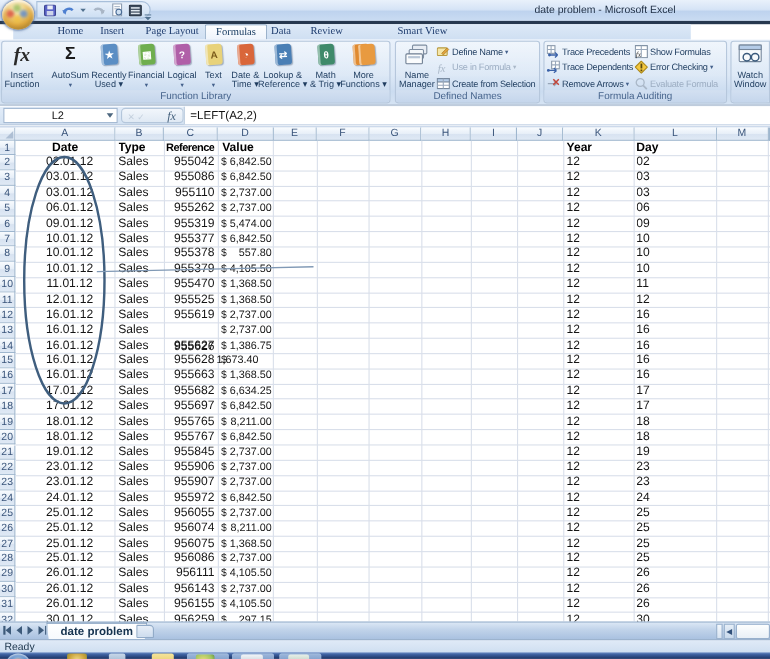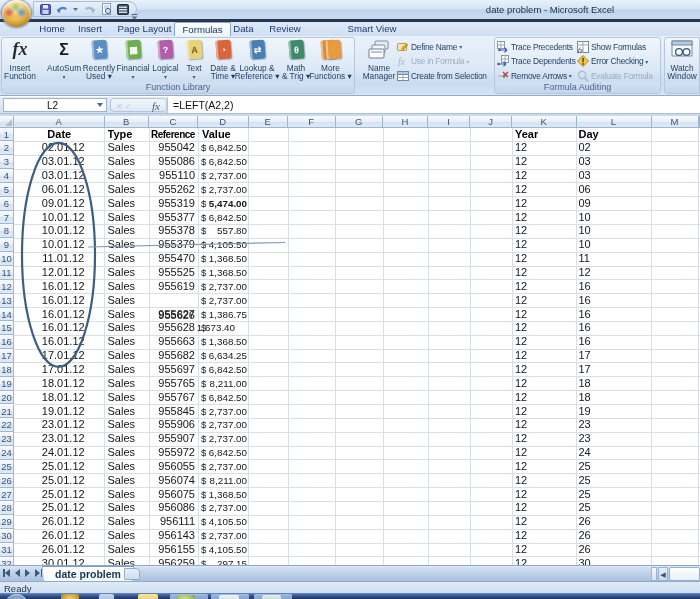--- a/index.html
+++ b/index.html
@@ -14,22 +14,22 @@
   #office-orb { position:absolute; left:2px; top:0px; width:29px; height:27px; border-radius:50%;
     background:radial-gradient(circle at 45% 30%, #fdf6e0 0%, #f0d488 28%, #dda73e 58%, #a37a2a 82%, #6b5a40 100%);
     box-shadow:0 0 2px 1px rgba(70,100,150,.7), inset 0 2px 3px rgba(255,255,255,.9); z-index:30; }
   .orb-dot { position:absolute; width:7px; height:7px; border-radius:50%; filter:blur(1.5px); opacity:.75; }
   #qat { position:absolute; left:33px; top:1px; height:16px; display:flex; align-items:center; gap:3px;
     background:linear-gradient(#e8f0fa,#cddff3); border:1px solid #a8bfda; border-radius:0 8px 8px 0; padding:0 6px 0 4px; }
   .qat-btn { width:14px; height:13px; display:flex; align-items:center; justify-content:center; font-size:10px; }
   #title-text { position:absolute; top:4px; left:420px; width:260px; text-align:center; font-size:9.5px; color:#1c2c42; }
 
   
-  #tabstrip { position:absolute; left:0; top:21.5px; width:700px; height:14px;
-    background:linear-gradient(#dde9f7,#cfdff2); }
+  #tabstrip { position:absolute; left:12px; top:21.5px; width:616px; height:14px;
+    background:linear-gradient(#dde9f7,#cfdff2);font-family:Liberation Serif, serif; }
   .rtab { position:absolute; top:0; height:14px; line-height:14px; text-align:center;
     font-size:9.6px; color:#1e3c6e; }
   .rtab.active { background:linear-gradient(#fefeff,#eef4fc); border:1px solid #8da6c1; border-bottom:none;
     border-radius:2px 2px 0 0; color:#153a60; top:0.5px; height:14px; }
 
   
   #ribbon { position:absolute; left:0; top:35.5px; width:700px; height:60px;
     background:linear-gradient(#e9f1fb 0%, #dce8f6 55%, #cbdcf0 80%, #d5e3f3 100%);
     border-bottom:1px solid #95abc6; }
   .rgroup { position:absolute; top:1px; height:57px; border:1px solid #b6c7dc; border-radius:3px;
@@ -261,20 +261,23 @@
     <div class="bigbtn" style="left:308px;width:45px">
       <div class="bicon">
         <div style="position:relative;width:20px;height:20px">
           <div class="book" style="background:#e08a30;position:absolute;left:0;top:0"></div>
           <div class="book" style="background:#e89a40;position:absolute;left:5px;top:0"></div>
         </div>
       </div>
       <div class="blabel"><span>More</span><br><span>Functions ▾</span></div>
     </div>
 
+    <div class="rgroup" style="left:359px;width:132px">
+      <div class="rgroup-label">Defined Names</div>
+    </div>
     <div class="bigbtn" style="left:361px;width:36px">
       <div class="bicon">
         <svg width="22" height="20">
           <rect x="7" y="1" width="13" height="8" rx="1" fill="#e8edf4" stroke="#7e8da0"></rect>
           <rect x="4" y="5" width="13" height="8" rx="1" fill="#f4f7fa" stroke="#7e8da0"></rect>
           <rect x="1" y="9" width="15" height="9" rx="1" fill="#fbfcfd" stroke="#6e7e92"></rect>
           <rect x="3" y="11" width="11" height="2" fill="#b9c6d6"></rect>
         </svg>
       </div>
       <div class="blabel"><span>Name</span><br><span>Manager</span></div>
@@ -514,21 +517,21 @@
       <div class="cell" style="top: 69.4px; height: 13.85px; line-height: 13.85px; left: 107.5px;">Sales</div>
       <div class="cell" style="top: 69.4px; height: 13.85px; line-height: 13.85px; left: 149px; width: 46px; text-align: right;">955262</div>
       <div class="cell" style="top: 69.4px; height: 13.85px; line-height: 13.85px; left: 201px; font-size: 9.8px;">$</div>
       <div class="cell" style="top: 69.4px; height: 13.85px; line-height: 13.85px; left: 190px; width: 57px; text-align: right; font-size: 9.8px;">2,737.00</div>
       <div class="cell" style="top: 69.4px; height: 13.85px; line-height: 13.85px; left: 515px;">12</div>
       <div class="cell" style="top: 69.4px; height: 13.85px; line-height: 13.85px; left: 578.5px;">06</div>
       <div class="cell" style="top: 83.25px; height: 13.85px; line-height: 13.85px; left: 14px; width: 98.5px; text-align: center;">09.01.12</div>
       <div class="cell" style="top: 83.25px; height: 13.85px; line-height: 13.85px; left: 107.5px;">Sales</div>
       <div class="cell" style="top: 83.25px; height: 13.85px; line-height: 13.85px; left: 149px; width: 46px; text-align: right;">955319</div>
       <div class="cell" style="top: 83.25px; height: 13.85px; line-height: 13.85px; left: 201px; font-size: 9.8px;">$</div>
-      <div class="cell" style="top: 83.25px; height: 13.85px; line-height: 13.85px; left: 190px; width: 57px; text-align: right; font-size: 9.8px; font-weight: bold;">5,474.00</div>
+      <div class="cell" style="top: 83.25px; height: 13.85px; line-height: 13.85px; left: 190px; width: 57px; text-align: right; font-size: 9.8px;">5,474.00</div>
       <div class="cell" style="top: 83.25px; height: 13.85px; line-height: 13.85px; left: 515px;">12</div>
       <div class="cell" style="top: 83.25px; height: 13.85px; line-height: 13.85px; left: 578.5px;">09</div>
       <div class="cell" style="top: 97.1px; height: 13.85px; line-height: 13.85px; left: 14px; width: 98.5px; text-align: center;">10.01.12</div>
       <div class="cell" style="top: 97.1px; height: 13.85px; line-height: 13.85px; left: 107.5px;">Sales</div>
       <div class="cell" style="top: 97.1px; height: 13.85px; line-height: 13.85px; left: 149px; width: 46px; text-align: right;">955377</div>
       <div class="cell" style="top: 97.1px; height: 13.85px; line-height: 13.85px; left: 201px; font-size: 9.8px;">$</div>
       <div class="cell" style="top: 97.1px; height: 13.85px; line-height: 13.85px; left: 190px; width: 57px; text-align: right; font-size: 9.8px;">6,842.50</div>
       <div class="cell" style="top: 97.1px; height: 13.85px; line-height: 13.85px; left: 515px;">12</div>
       <div class="cell" style="top: 97.1px; height: 13.85px; line-height: 13.85px; left: 578.5px;">10</div>
       <div class="cell" style="top: 110.95px; height: 13.85px; line-height: 13.85px; left: 14px; width: 98.5px; text-align: center;">10.01.12</div>

